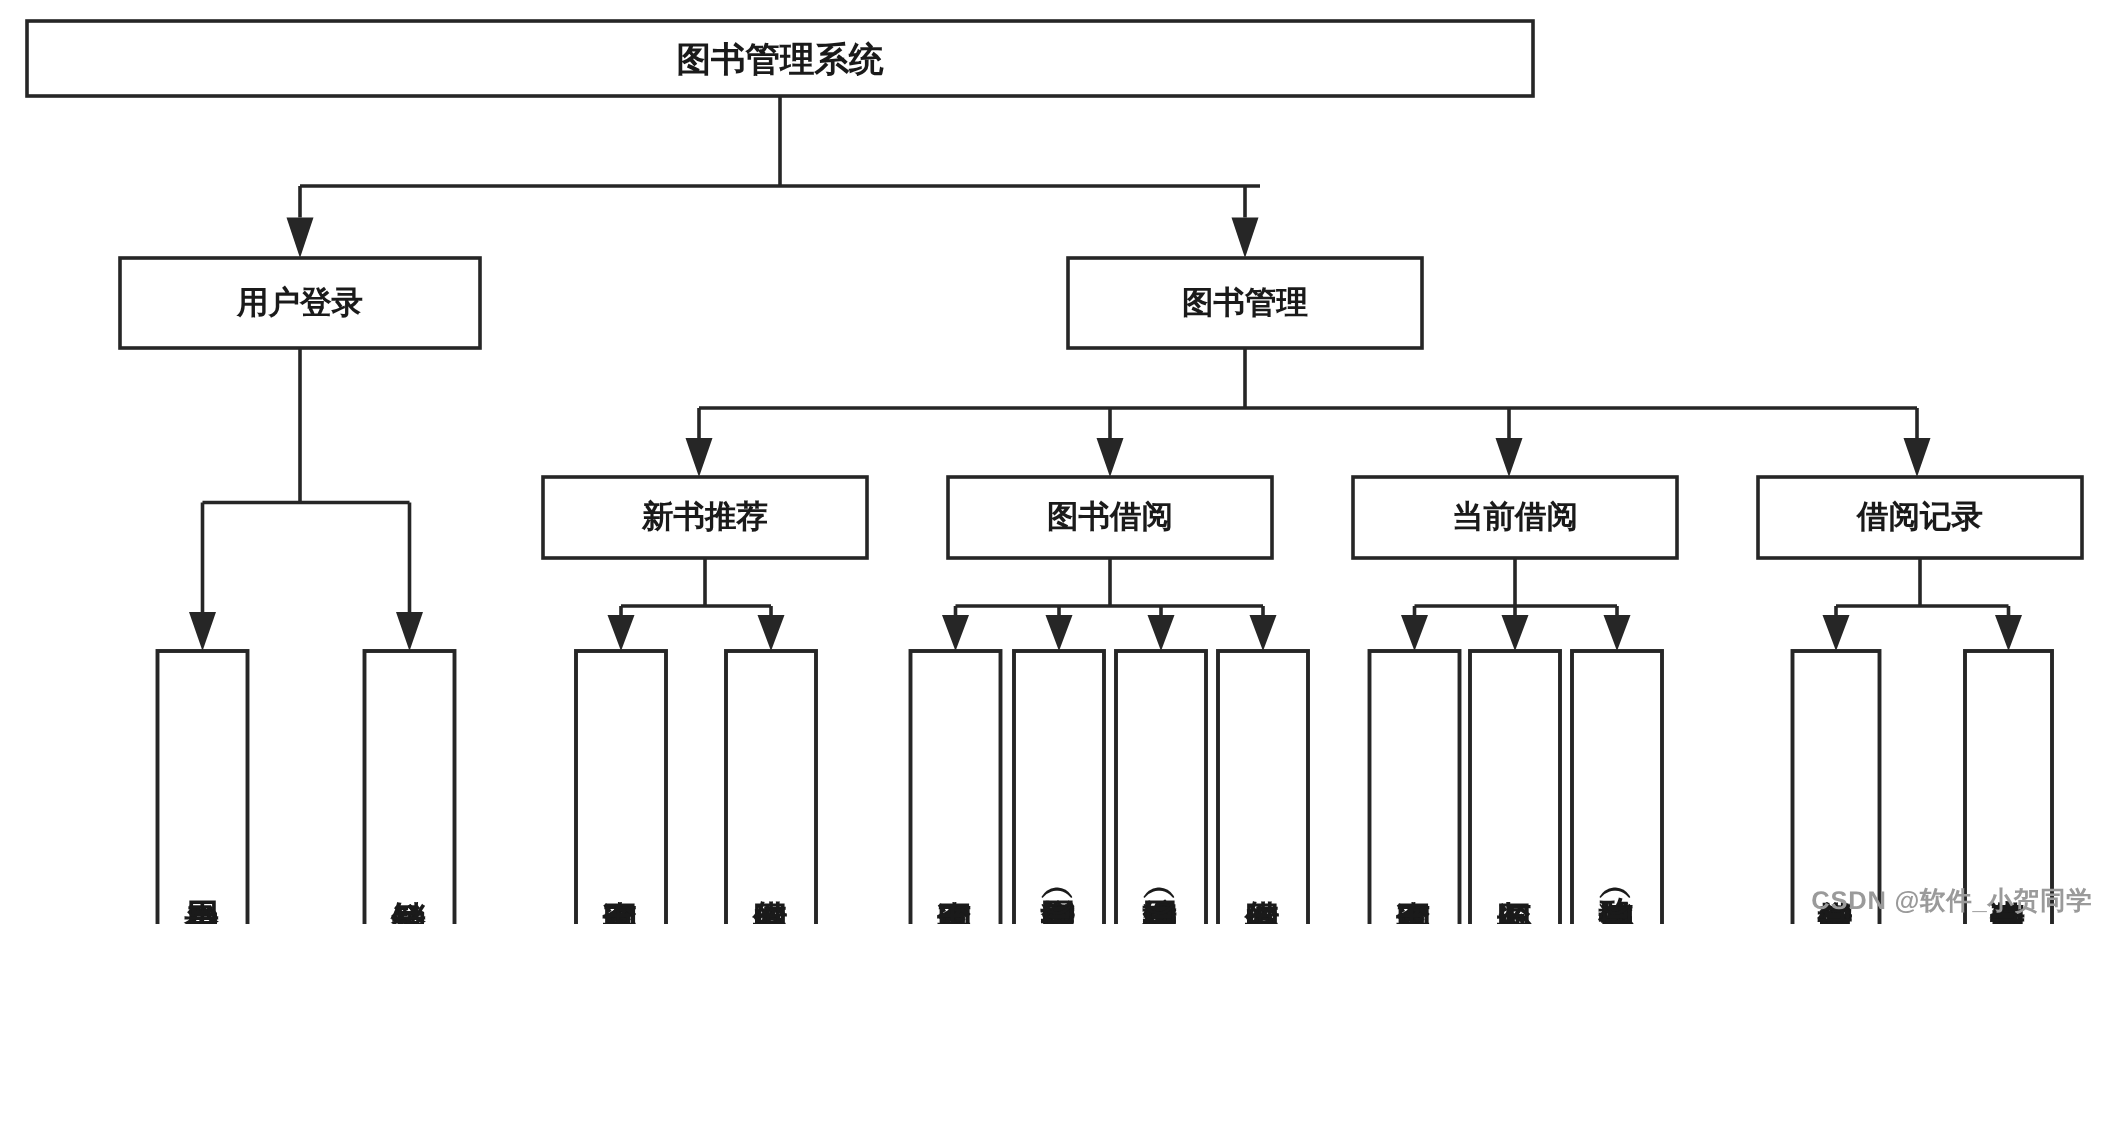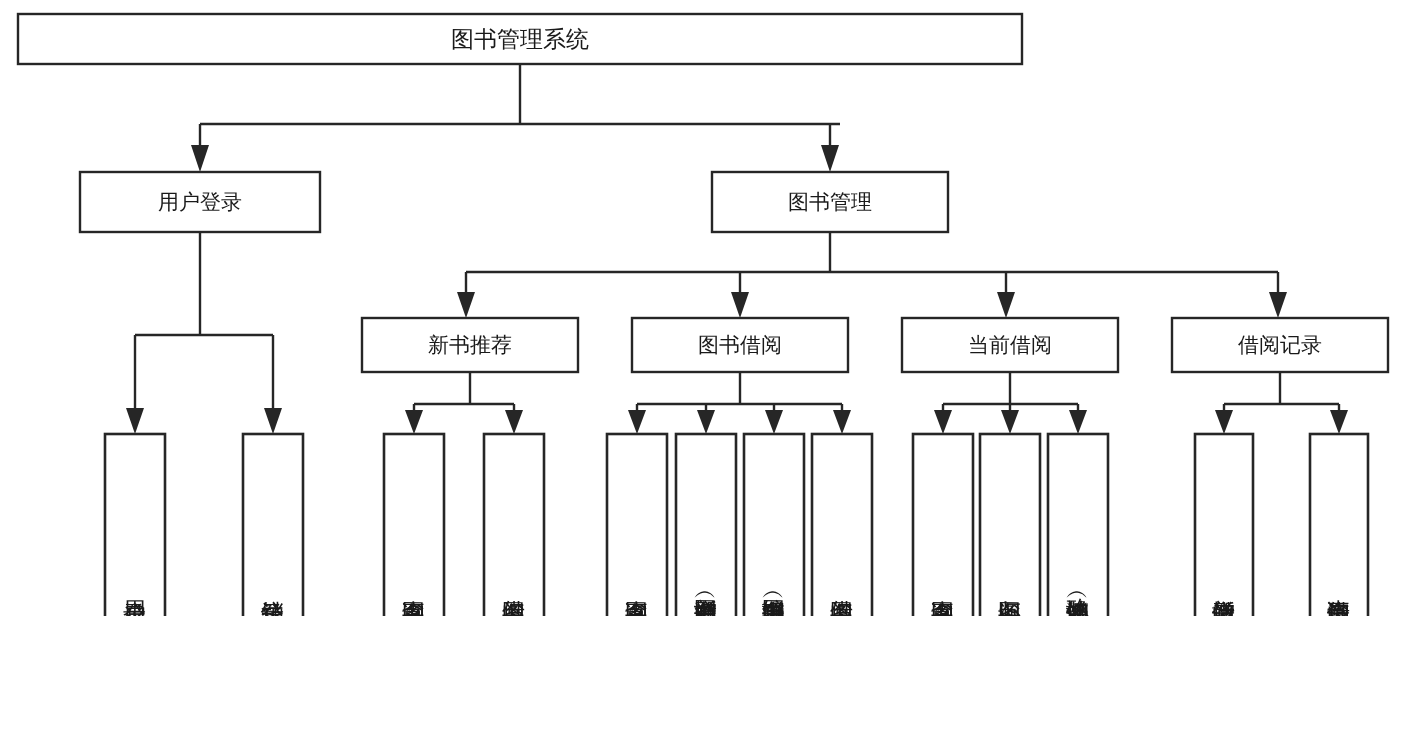--- a/index.html
+++ b/index.html
@@ -10,20 +10,21 @@
   }
   body {
     font-family: "Liberation Sans", "DejaVu Sans", sans-serif;
   }
   #diagram-root {
     position: relative;
     width: 1405px;
     height: 616px;
     background: #ffffff;
     overflow: hidden;
+    font-weight: bold;
   }
   svg#tree-svg {
     position: absolute;
     left: 0;
     top: 0;
     width: 1405px;
     height: 747px;
     display: block;
   }
   .node-box {
@@ -224,14 +225,15 @@
   <div class="vlabel" style="left:744px; top:434px; width:60px; height:300px;">编辑图书（管理员）</div>
   <div class="vlabel" style="left:812px; top:434px; width:60px; height:300px;">借阅图书</div>
 
   <div class="vlabel" style="left:913px; top:434px; width:60px; height:300px;">查询图书</div>
   <div class="vlabel" style="left:980px; top:434px; width:60px; height:300px;">归还图书</div>
   <div class="vlabel" style="left:1048px; top:434px; width:60px; height:300px;">确认归还（管理员）</div>
 
   <div class="vlabel" style="left:1195px; top:434px; width:58px; height:300px;">新增借阅记录</div>
   <div class="vlabel" style="left:1310px; top:434px; width:58px; height:300px;">查询借阅记录</div>
 
+  <div class="watermark">CSDN @软件_小贺同学</div>
 
 </div>
 
 </body></html>

